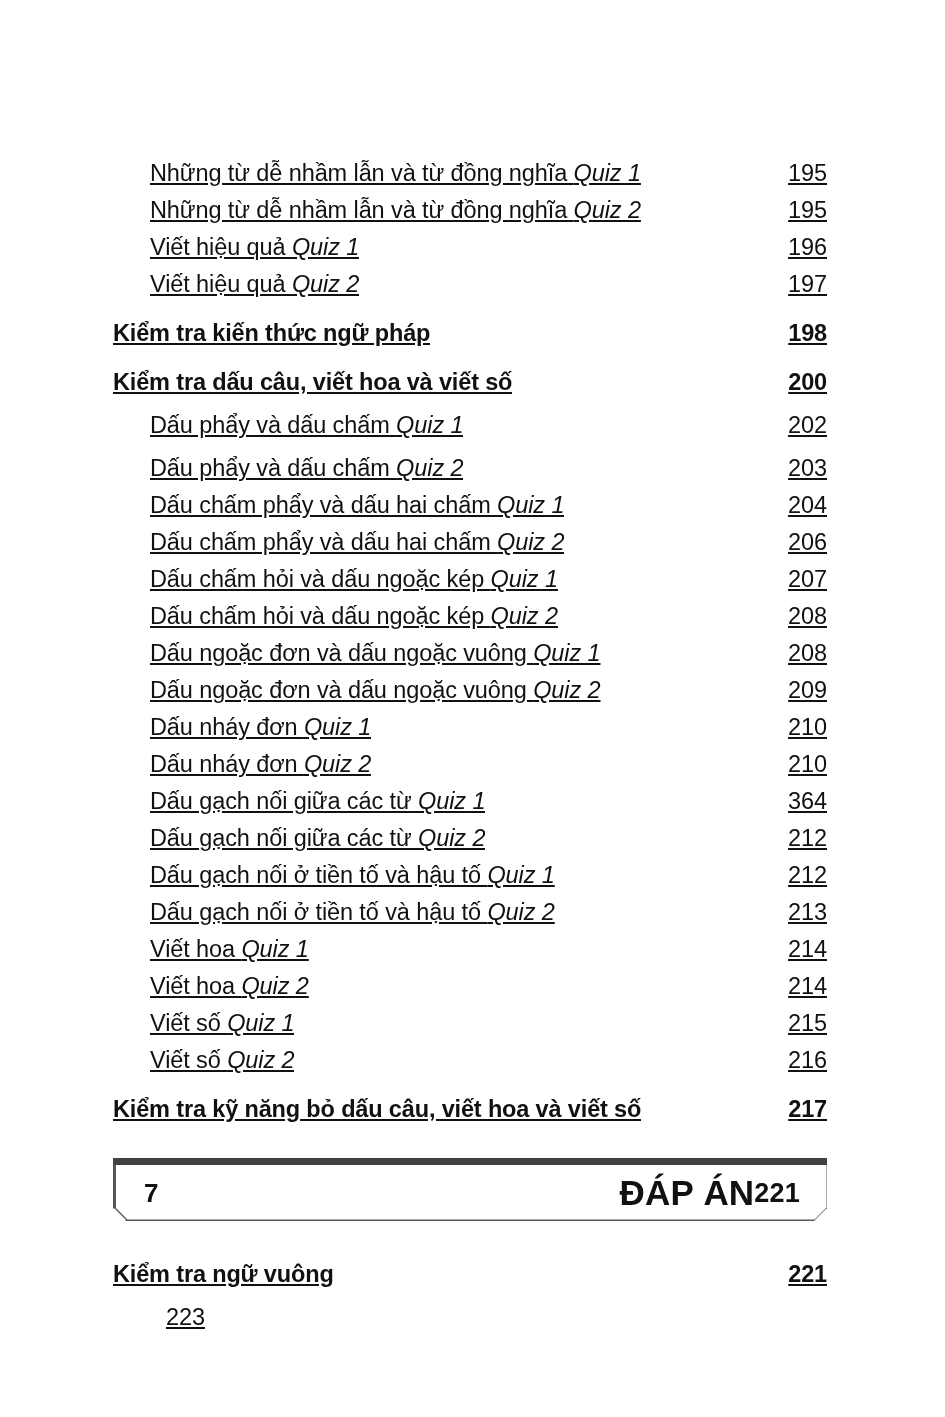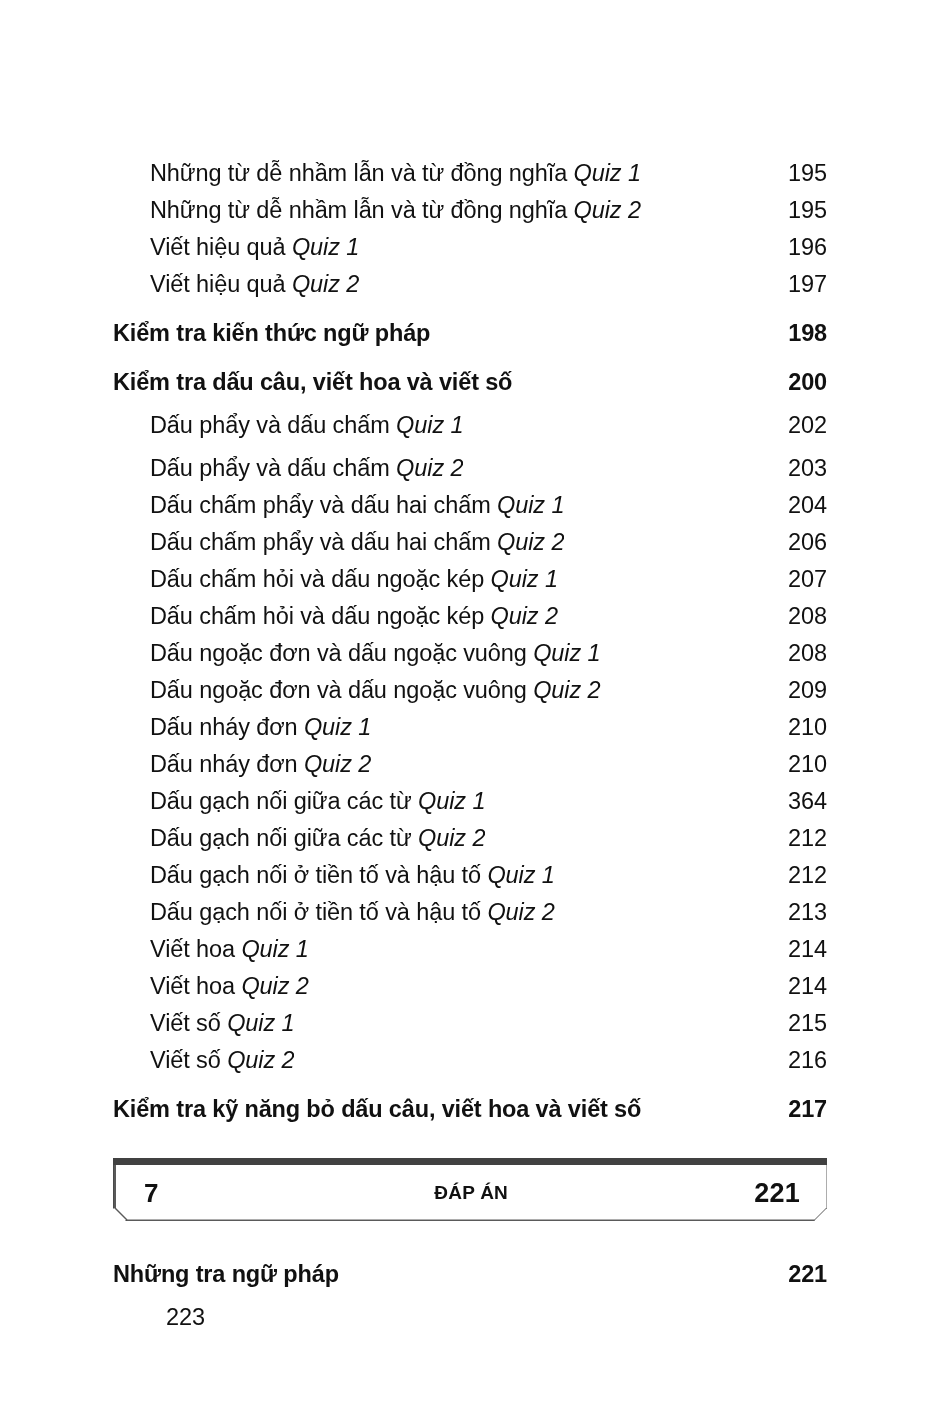--- a/index.html
+++ b/index.html
@@ -23,20 +23,21 @@
     width: 945px;
     height: 1417px;
     background: #ffffff;
   }
 
   .toc {
     position: absolute;
     left: 113px;
     top: 160px;
     width: 714px;
+    text-decoration: underline;
   }
 
   
   .row {
     display: flex;
     align-items: baseline;
     justify-content: space-between;
     width: 100%;
     box-sizing: border-box;
   }
@@ -172,23 +173,23 @@
   .banner-num {
     width: 62px;
     text-align: left;
     padding-left: 30px;
     box-sizing: border-box;
     font-size: 26px;
     font-weight: 700;
   }
   .banner-title {
     flex: 1 1 auto;
-    text-align: center;
+    text-align: right;
     padding-left: 12px;
-    font-size: 19px;
+    font-size: 35px;
     font-weight: 700;
   }
   .banner-page {
     flex: 0 0 auto;
     padding-right: 28px;
     font-size: 27px;
     font-weight: 700;
   }
 
   .after-banner { margin-top: 40px; }
@@ -310,21 +311,21 @@
         <div class="banner-content">
           <span class="banner-num">7</span>
           <span class="banner-title">ĐÁP ÁN</span>
           <span class="banner-page">221</span>
         </div>
       </div>
     </div>
 
     <div id="toc-rows-after" class="after-banner">
         <div class="row heading gap-before-lg gap-after-sm">
-          <span class="label"><span>Những tra ngữ pháp</span></span>
+          <span class="label"><span>Kiểm tra ngữ vuông</span></span>
           <span class="pageno">221</span>
         </div>
         <div class="row entry gap-after-sm">
           <span class="pageno">223</span>
         </div>
       </div>
 
   </div>
 </div>
 

